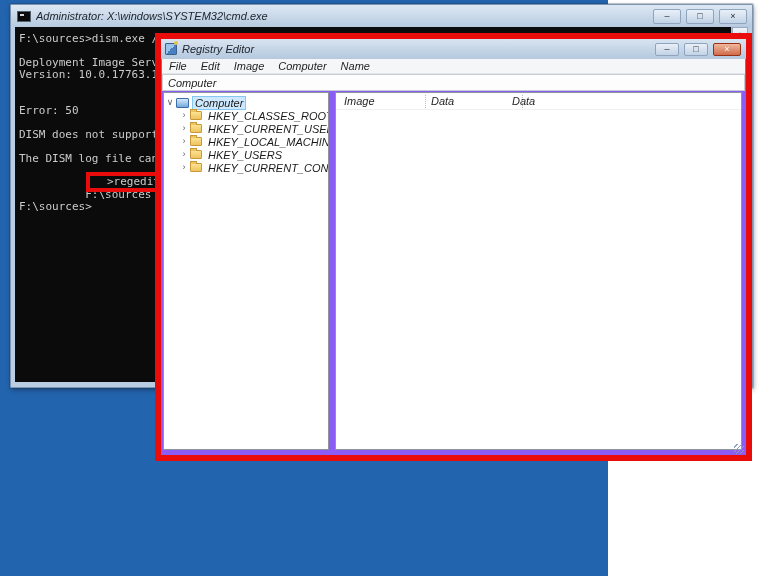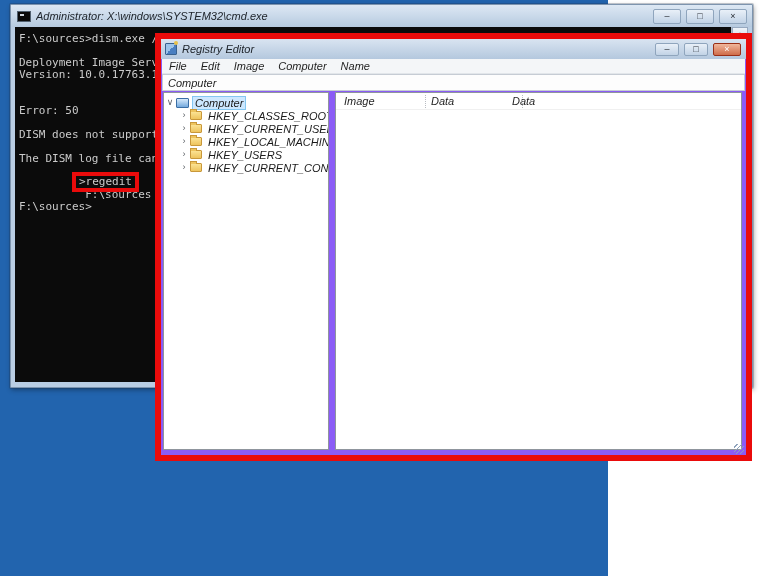--- a/index.html
+++ b/index.html
@@ -40,22 +40,22 @@
     position:absolute; left:4px; right:4px; top:22px; bottom:5px;
     background:#0b0b0b; overflow:hidden;
   }
   .console-text {
     position:absolute; left:4px; top:6px; right:20px;
     font-family:"DejaVu Sans Mono", monospace; font-size:11px; line-height:12px;
     color:#cbcbcb;
   }
   .cline { height:12px; white-space:pre; position:relative; overflow:visible; }
   .redbox {
-    position:absolute; left:53px; top:-5px;
-    border:4px solid #ea0b0b; padding:0 3px; white-space:pre;
+    position:absolute; left:67px; top:-5px;
+    border:4px solid #ea0b0b; padding:0 17px; white-space:pre;
     background:#0b0b0b;
   }
   .console-scrollbar {
     position:absolute; right:0; top:0; bottom:0; width:17px; background:#dfe6ef;
     border-left:1px solid #aeb9c6;
   }
   .scroll-up-btn {
     height:16px; width:100%; background:linear-gradient(#eef3f9,#ccd8e8);
     border:1px solid #97a9c0; font-size:8px; text-align:center; line-height:14px; color:#333;
   }

